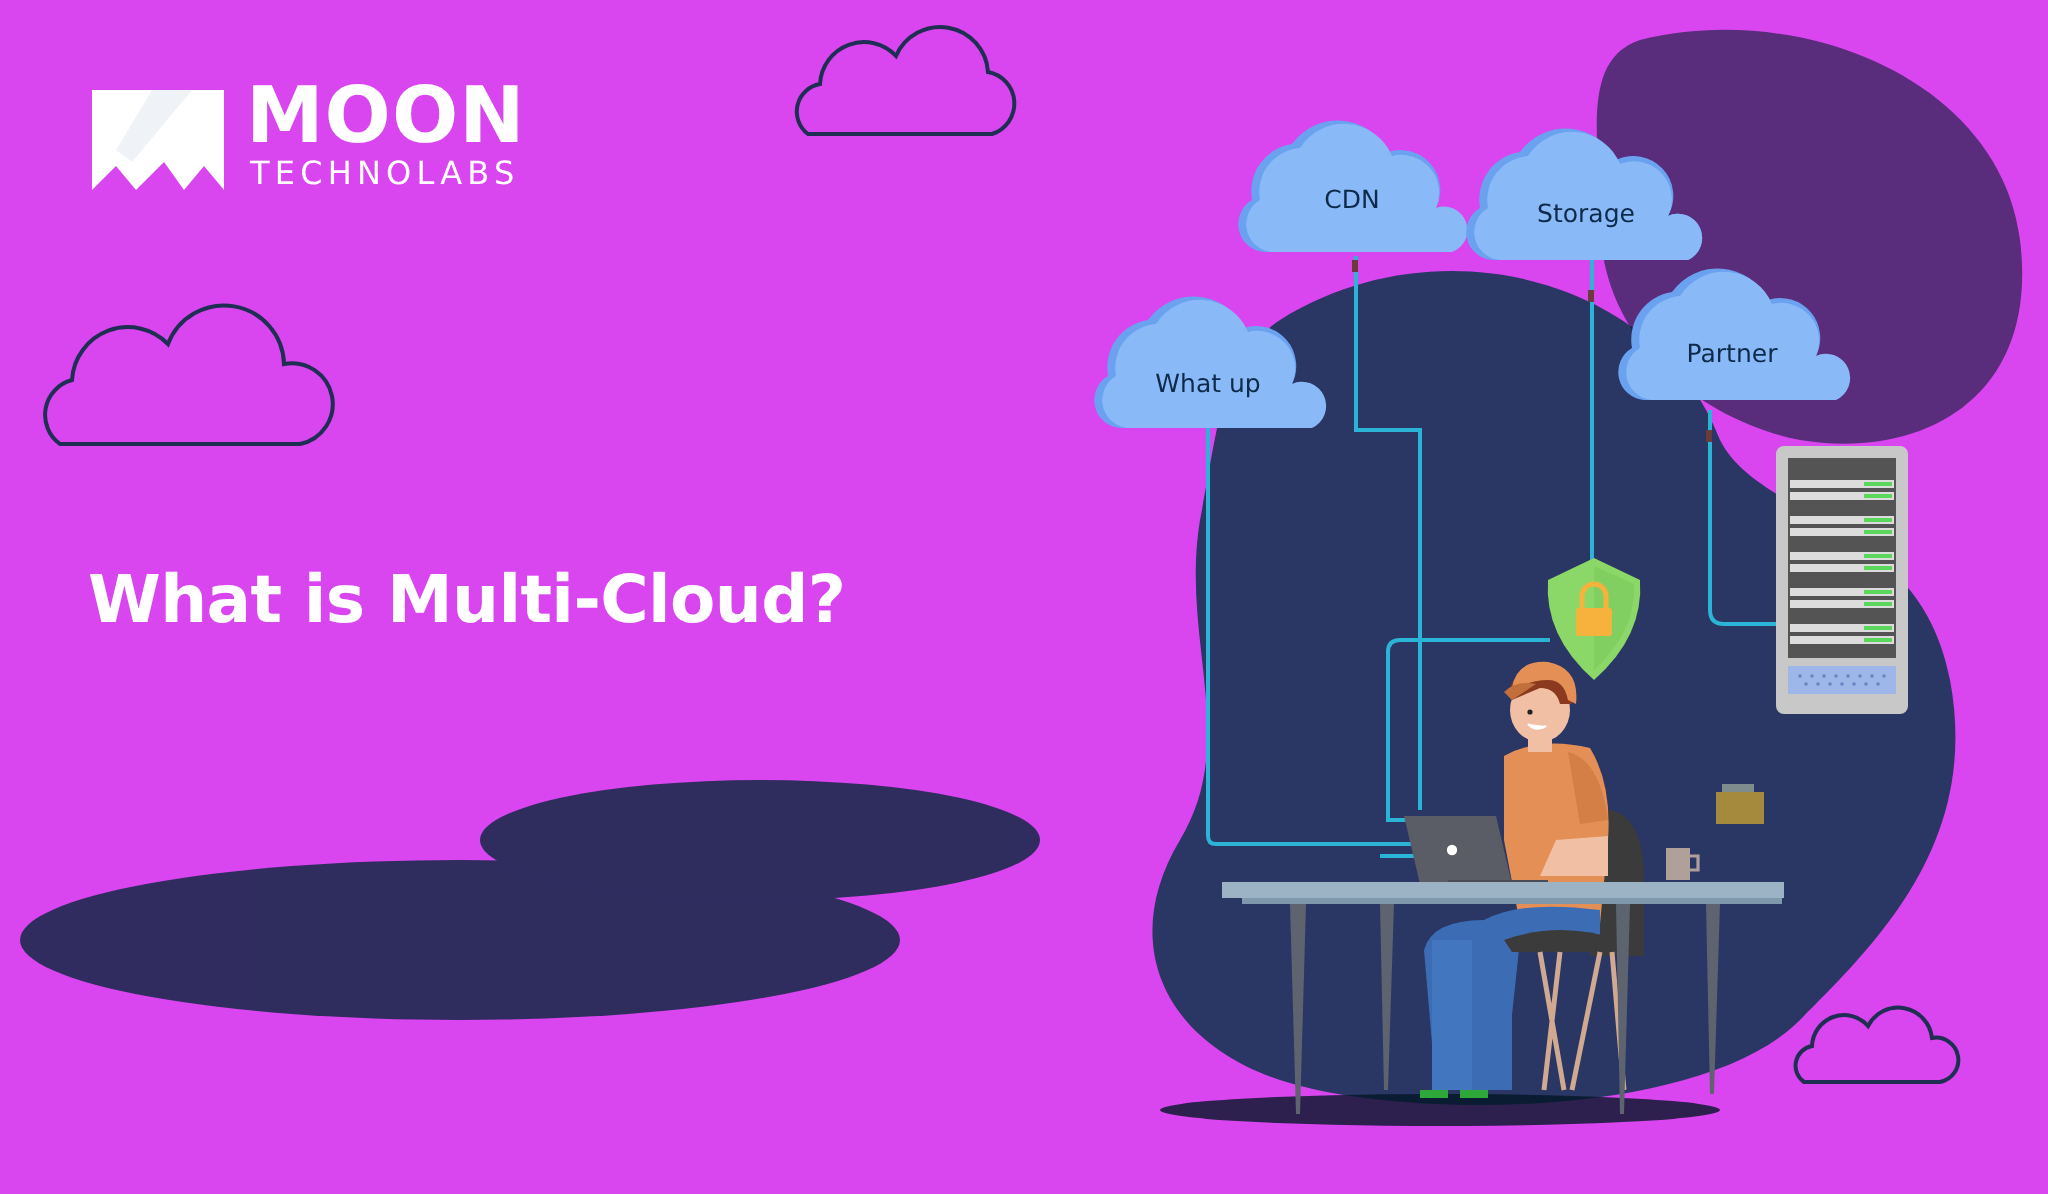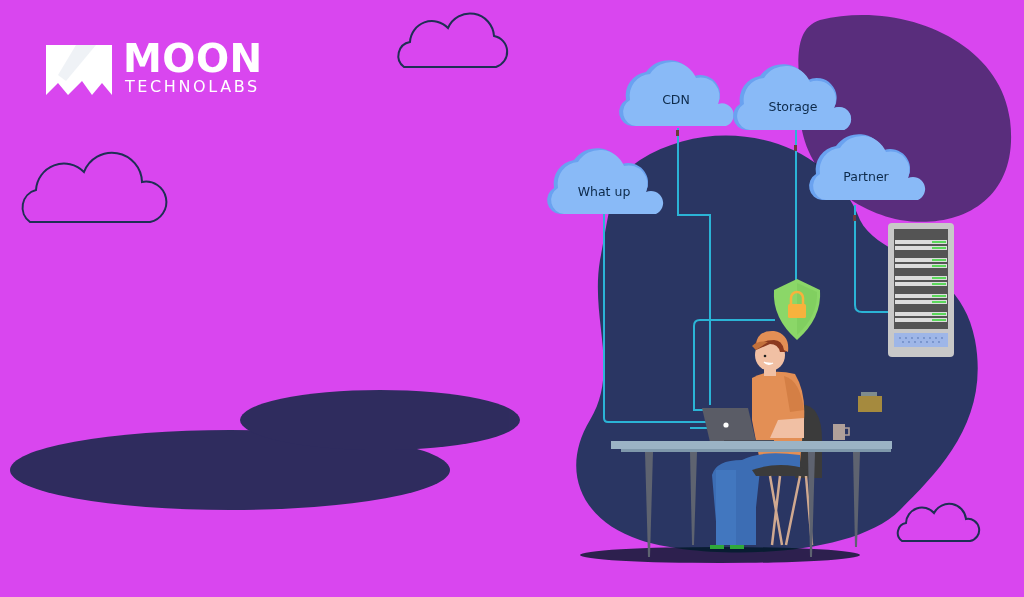--- a/index.html
+++ b/index.html
@@ -72,20 +72,21 @@
 
   <div class="logo">
     <svg class="logo-mark" viewBox="0 0 66 50" width="66" height="50">
       <path d="M0,0 H66 V50 L56,38 L46,50 L36,36 L22,50 L12,38 L0,50 Z" fill="#ffffff"></path>
       <path d="M30,0 L50,0 L20,36 L12,30 Z" fill="#e8edf2" opacity="0.7"></path>
     </svg>
     <div class="logo-moon">MOON</div>
     <div class="logo-techno">TECHNOLABS</div>
   </div>
 
+  <h1 class="headline">What is Multi-Cloud?</h1>
 
   <svg class="illustration" width="1024" height="597" viewBox="0 0 1024 597">
 
     <g fill="none" stroke="#2bb4d6" stroke-width="2">
 
       <path d="M604,210 V418 Q604,422 608,422 H712"></path>
 
       <path d="M678,128 V215 H710 V405"></path>
 
       <path d="M796,130 V280"></path>

